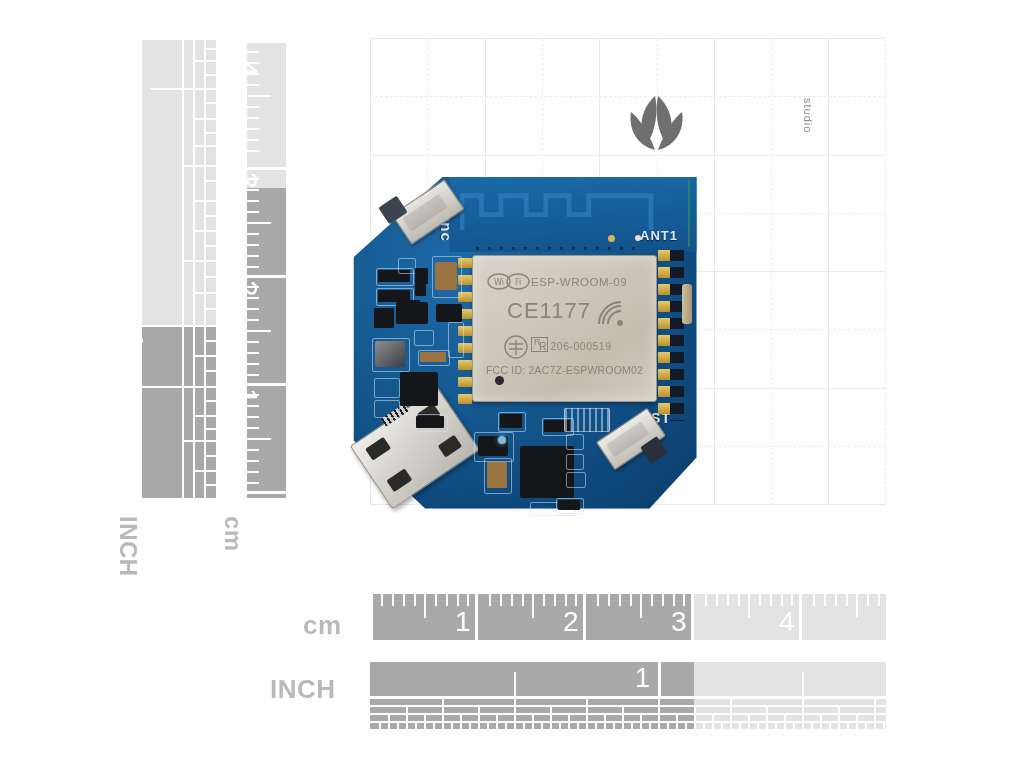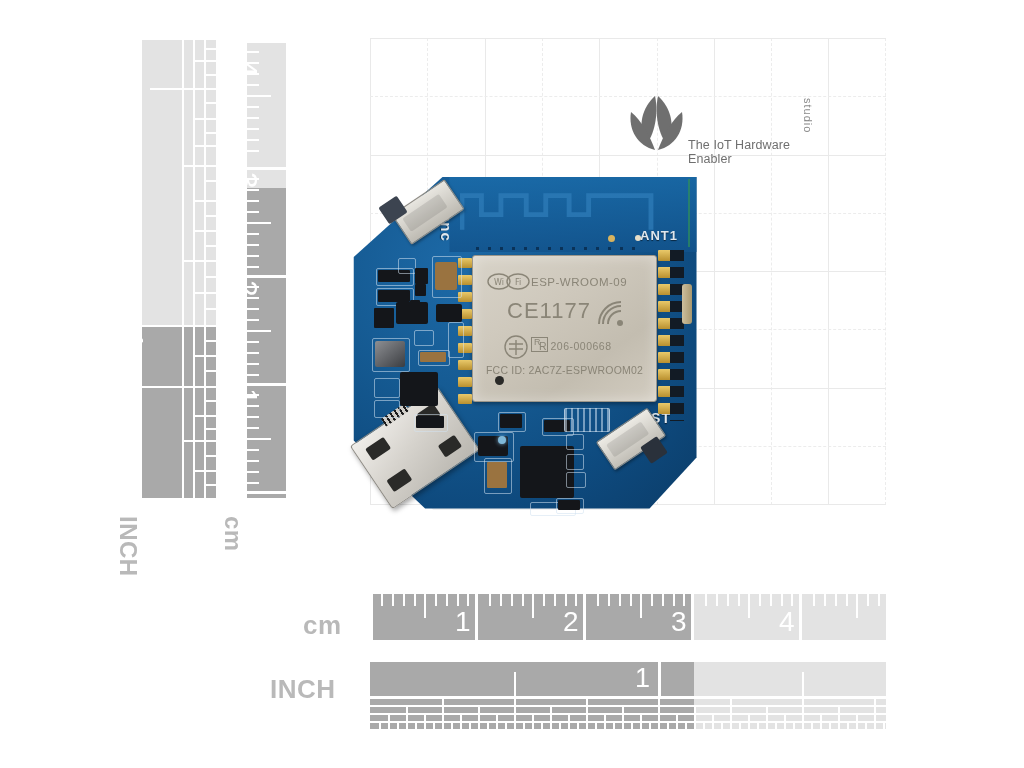--- a/index.html
+++ b/index.html
@@ -107,21 +107,20 @@
   </div>
 
   <div id="logo">
     <svg width="58" height="62" viewBox="0 0 58 62" style="position:absolute;left:0;top:0">
       <path d="M27 4 C14 16 9 34 18 52 C26 44 31 22 27 4 Z" fill="#6f6f6f"></path>
       <path d="M30 4 C43 16 48 34 39 52 C31 44 26 22 30 4 Z" fill="#6f6f6f"></path>
       <path d="M3 20 C0 38 10 54 27 58 C22 44 13 28 3 20 Z" fill="#6f6f6f"></path>
       <path d="M54 20 C57 38 47 54 30 58 C35 44 44 28 54 20 Z" fill="#6f6f6f"></path>
     </svg>
     <div class="studio">studio</div>
-    <div class="tag">The IoT Hardware Enabler</div>
   </div>
 
   <div id="v-inch">
 
     <div class="rb light" style="left:0;top:0;width:74px;height:285px"></div>
     <div class="rb dark" style="left:0;top:285px;width:74px;height:173px"></div>
 
     <div class="tick" style="left:0;top:285px;width:74px;height:2px;background:#fff"></div>
     <div class="tick" style="left:0;top:346px;width:74px;height:2px;background:#fff"></div>
 
@@ -474,21 +473,21 @@
 
     <div style="position:absolute;left:124px;top:75px;width:165px;height:3px;
          background:repeating-linear-gradient(90deg,#0a3258 0 3px,transparent 3px 12px);"></div>
 
     <div style="position:absolute;left:120px;top:83px;width:183px;height:145px;
                 background:linear-gradient(145deg,#d8d3c8 0%,#cfc9bd 35%,#c3bdb0 70%,#d2ccc0 100%);
                 border:1px solid #9c968a;border-radius:3px;
                 box-shadow:inset 0 0 14px rgba(255,255,255,.4),0 2px 4px rgba(0,0,0,.35);">
       <div class="mod-text" style="left:58px;top:20px;font-size:11.5px;letter-spacing:.5px;">ESP-WROOM-09</div>
       <div class="mod-text" style="left:34px;top:42px;font-size:22px;letter-spacing:1px;">CE1177</div>
-      <div class="mod-text" style="left:66px;top:84px;font-size:10.5px;letter-spacing:.5px;">R 206-000668</div>
+      <div class="mod-text" style="left:66px;top:84px;font-size:10.5px;letter-spacing:.5px;">R 206-000519</div>
       <div class="mod-text" style="left:13px;top:108px;font-size:10.5px;letter-spacing:.2px;">FCC ID: 2AC7Z-ESPWROOM02</div>
 
       <svg width="44" height="17" viewBox="0 0 44 17" style="position:absolute;left:14px;top:17px;">
         <ellipse cx="12" cy="8.5" rx="11" ry="7.5" fill="none" stroke="#8a8577" stroke-width="1.4"></ellipse>
         <ellipse cx="31" cy="8.5" rx="11" ry="7.5" fill="none" stroke="#8a8577" stroke-width="1.4"></ellipse>
         <text x="12" y="12" font-size="8" fill="#8a8577" text-anchor="middle" font-family="DejaVu Sans">Wi</text>
         <text x="31" y="12" font-size="8" fill="#8a8577" text-anchor="middle" font-family="DejaVu Sans">Fi</text>
       </svg>
 
       <svg width="30" height="30" viewBox="0 0 30 30" style="position:absolute;left:122px;top:42px;">

